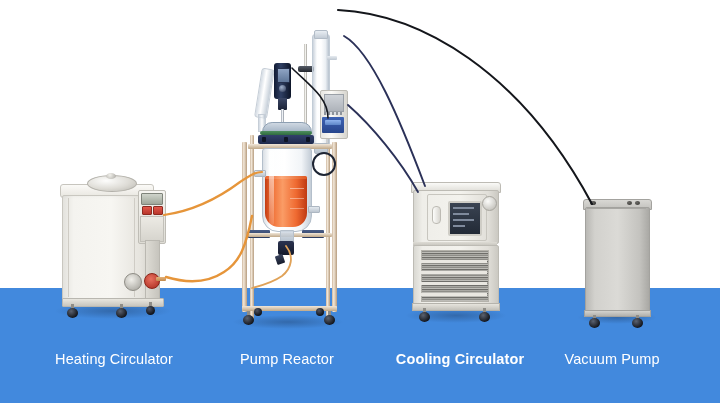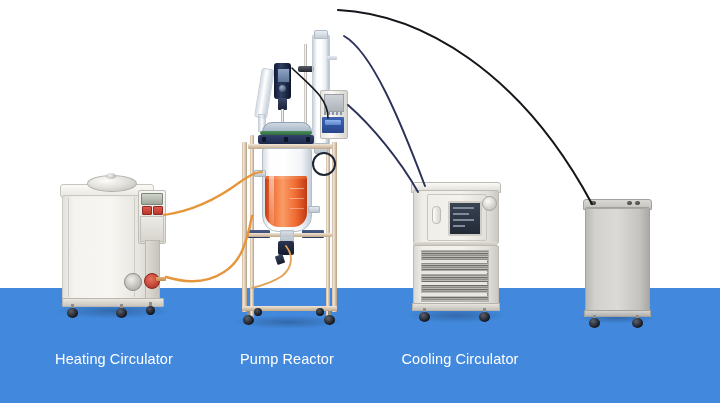--- a/index.html
+++ b/index.html
@@ -437,15 +437,16 @@
 
     <path d="M 166 277 C 186 283, 206 284, 224 272 C 240 262, 246 246, 252 216" fill="none" stroke="#e6953a" stroke-width="2.4" stroke-linecap="round"></path>
     <path d="M 164 215 C 192 211, 216 200, 240 182 C 252 174, 256 172, 262 172" fill="none" stroke="#e6953a" stroke-width="2.2" stroke-linecap="round"></path>
     <path d="M 286 246 C 294 256, 292 268, 282 276 C 272 283, 260 286, 252 288" fill="none" stroke="#e0a258" stroke-width="1.8" stroke-linecap="round"></path>
 
     <path d="M 292 68 C 302 78, 312 86, 320 96 C 326 104, 328 110, 328 118" fill="none" stroke="#15181f" stroke-width="1.6" stroke-linecap="round"></path>
   </svg>
 
   <div class="label" style="left:0px; top:352px; width:228px;">Heating Circulator</div>
   <div class="label" style="left:187px; top:352px; width:200px;">Pump Reactor</div>
-  <div class="label" style="left:360px; top:352px; width:200px;">Cooling Circulator</div>
+  <div class="label" style="left:360px; top:352px; width:200px;font-weight:bold;">Cooling Circulator</div>
+  <div class="label" style="left:532px; top:352px; width:160px;">Vacuum Pump</div>
 
 </div>
 
 </body></html>

